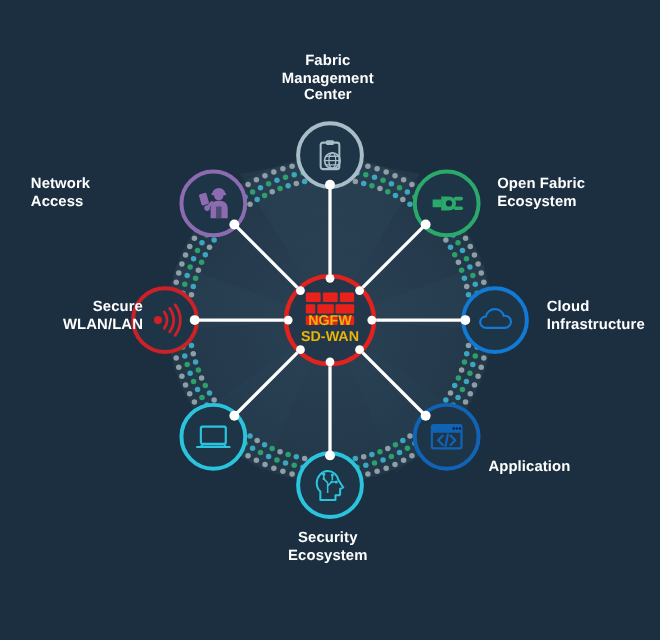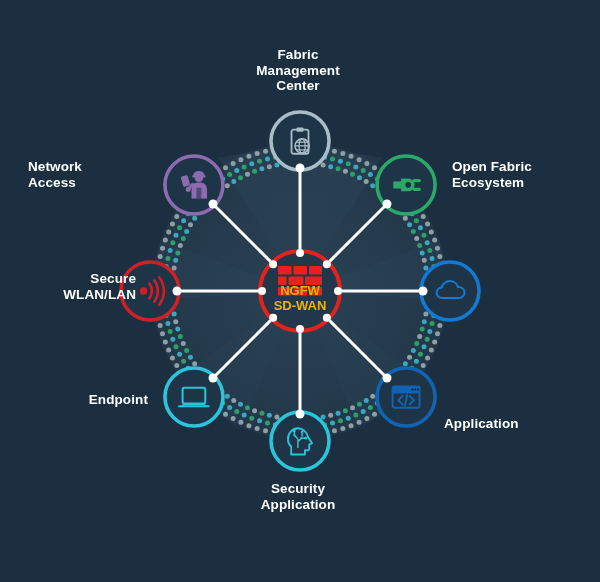--- a/index.html
+++ b/index.html
@@ -22,21 +22,21 @@
     letter-spacing:.1px;
     white-space:pre-line;
     text-align:center;
   }
   .lbl-fmc{left:232px;top:47px;width:132px;text-align:center;}
   .lbl-ofe{left:452px;top:159px;width:140px;text-align:left;}
   .lbl-cloud{left:497px;top:271px;width:100px;text-align:left;}
   .lbl-app{left:444px;top:392px;width:120px;text-align:left;margin-top:24px;}
   .lbl-secops{left:232px;top:481px;width:132px;text-align:center;}
   .lbl-endpoint{left:8px;top:392px;width:140px;text-align:right;}
-  .lbl-wlan{left:12px;top:271px;width:124px;text-align:right;}
+  .lbl-wlan{left:6px;top:271px;width:124px;text-align:right;}
   .lbl-netacc{left:28px;top:159px;width:126px;text-align:left;}
 
   .center-text{
     position:absolute;
     left:248px;top:284px;width:104px;
     text-align:center;
     color:#eab308;
     font-size:13px;
     font-weight:bold;
     line-height:14.5px;
@@ -513,22 +513,23 @@
   </svg>
 
   <div class="center-text">NGFW
 SD-WAN</div>
 
   <div class="node-label lbl-ofe">Open Fabric
 Ecosystem</div>
   <div class="node-label lbl-fmc">Fabric
 Management
 Center</div>
+  <div class="node-label lbl-cloud">Cloud
+Infrastructure</div>
   <div class="node-label lbl-app">Application</div>
   <div class="node-label lbl-secops">Security
-Application</div>
-  <div class="node-label lbl-endpoint">Endpoint</div>
+Ecosystem</div>
   <div class="node-label lbl-wlan">Secure
 WLAN/LAN</div>
   <div class="node-label lbl-netacc">Network
 Access</div>
 
 </div>
 
 </body></html>

